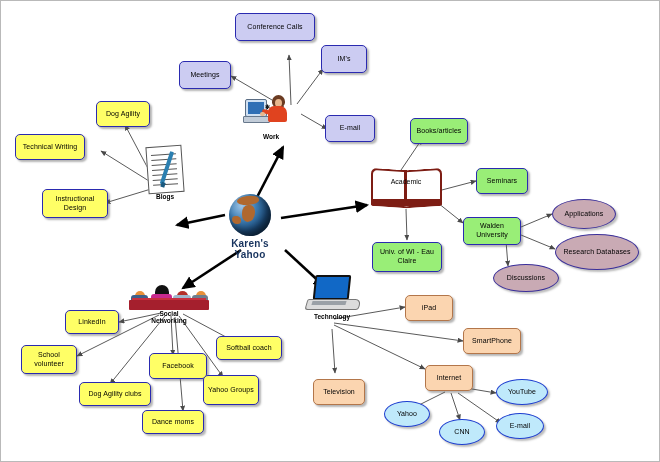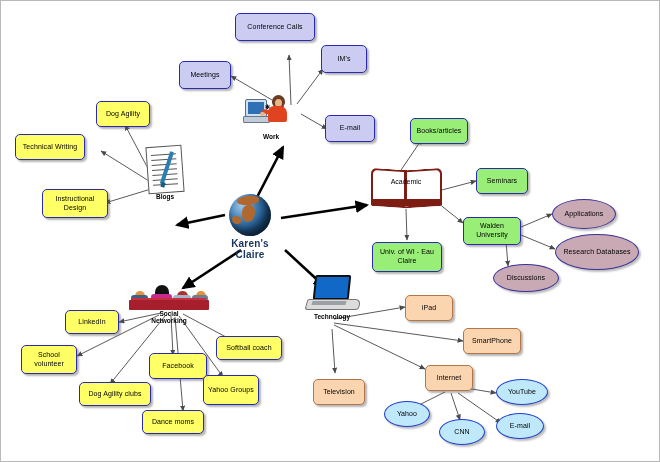--- a/index.html
+++ b/index.html
@@ -174,21 +174,21 @@
     <path class="thin" marker-end="url(#ah)" d="M450,392 L459,419"></path>
     <path class="thin" marker-end="url(#ah)" d="M457,392 L500,422"></path>
   </svg>
 
   <div class="hub" id="center-hub">
     <div class="globe">
       <span class="l1 la"></span>
         <span class="l1 lb"></span>
         <span class="l1 ld"></span>
     </div>
-    <div class="cap">Karen's Claire</div>
+    <div class="cap">Karen's Yahoo</div>
   </div>
 
   <div class="hub" id="work-hub">
     <div class="work-art">
       <div class="w-mon">
           <div class="w-mon-in"></div>
         </div>
       <div class="w-base"></div>
       <div class="w-spark">✻</div>
       <div class="w-head"></div>

